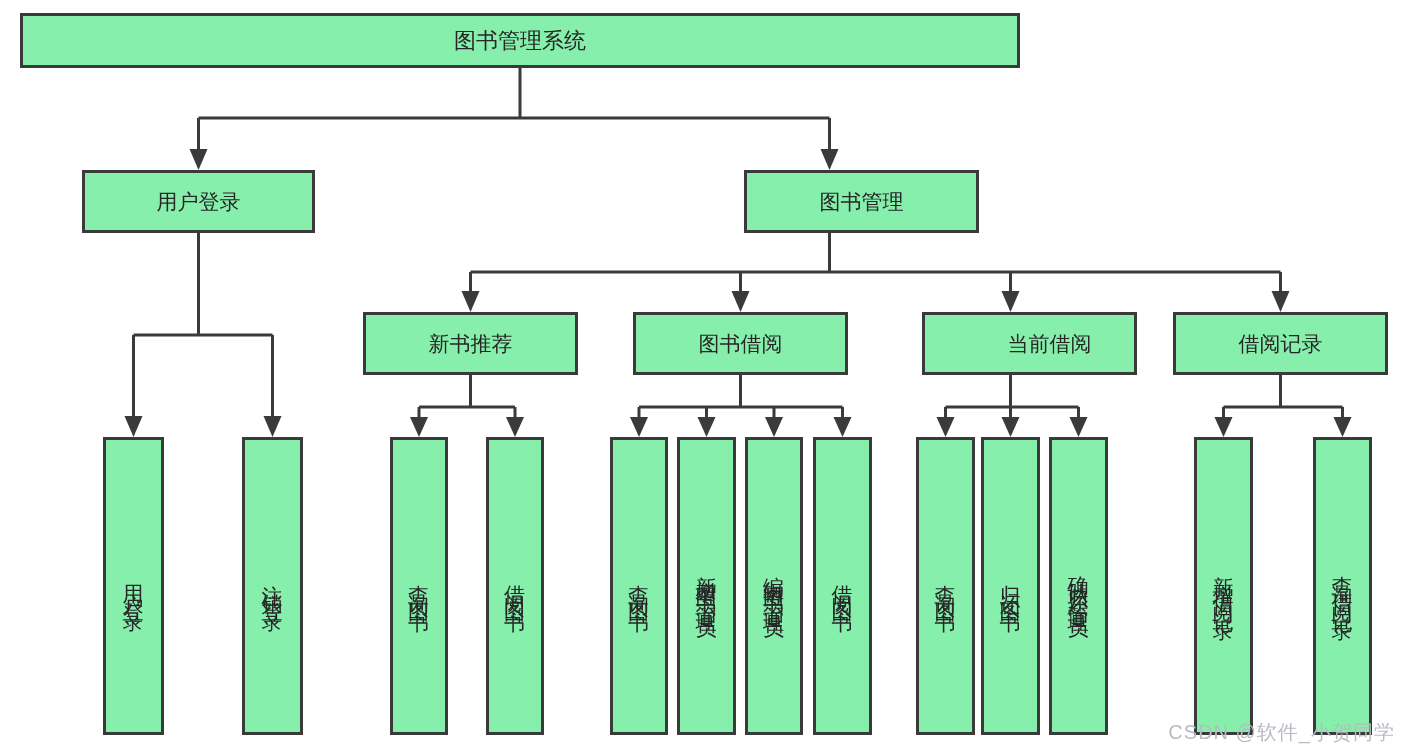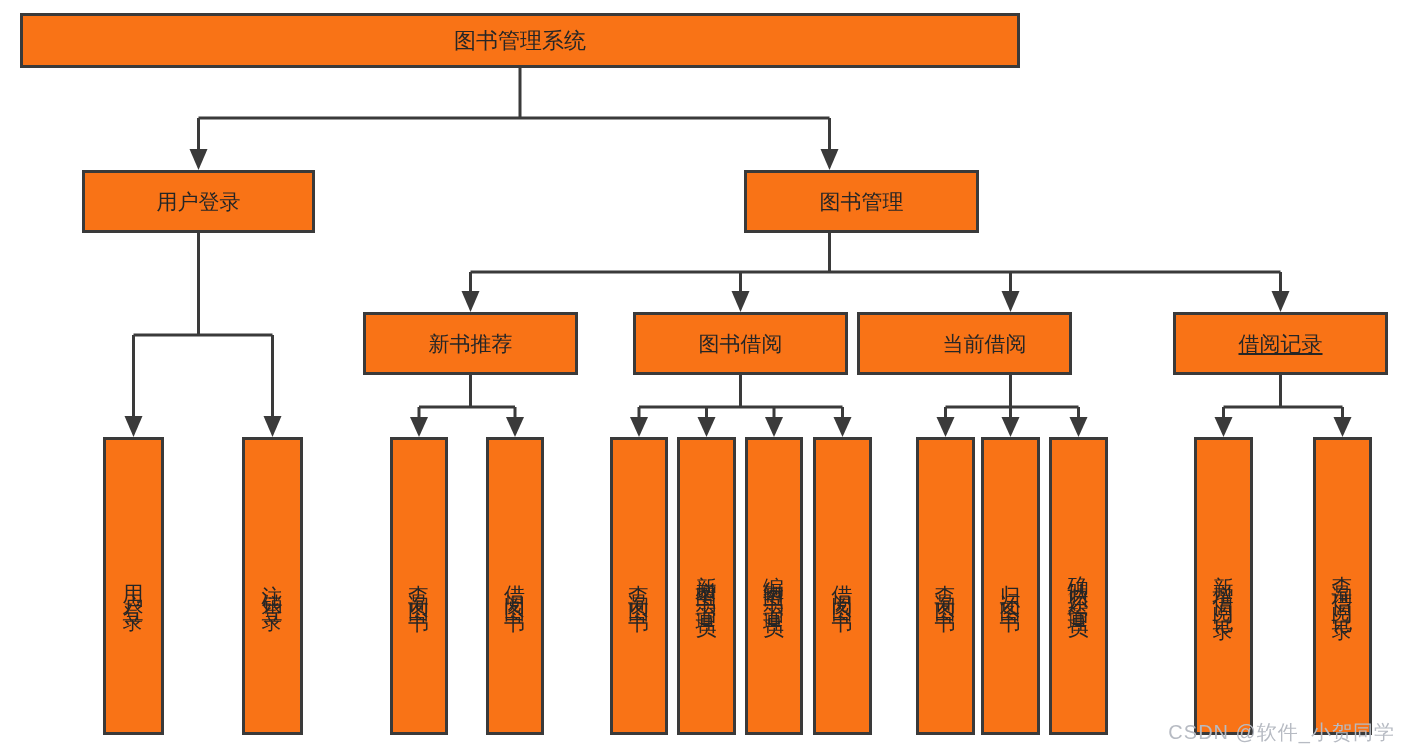--- a/index.html
+++ b/index.html
@@ -21,31 +21,31 @@
     position:absolute;left:0;top:0;width:1405px;height:747px;
     color:var(--line);
     pointer-events:none;
   }
   .connector-layer path{stroke:currentColor;stroke-width:3;fill:none;}
   .connector-layer polygon{fill:currentColor;stroke:none;}
   .box{
     position:absolute;
     box-sizing:border-box;
     border:3px solid var(--line);
-    background:#f97316;
+    background:#86efac;
     display:flex;align-items:center;justify-content:center;
     text-align:center;
     color:var(--text);
   }
   .root-box{left:20px;top:13px;width:1000px;height:55px;font-size:22px;}
   .l2{top:170px;height:63px;font-size:21px;}
   .l2a{left:82px;width:233px;}
   .l2b{left:744px;width:235px;}
   .l3{top:312px;height:63px;width:215px;font-size:21px;}
-  .l3a{left:363px;text-align:right;} .l3b{left:633px;} .l3c{left:857px;padding-left:40px;} .l3d{left:1173px;text-decoration:underline;}
+  .l3a{left:363px;text-align:right;} .l3b{left:633px;} .l3c{left:922px;padding-left:40px;} .l3d{left:1173px;}
   .leaf{
     top:437px;height:298px;
     font-size:21px;
     writing-mode:vertical-rl;
     text-orientation:mixed;
     letter-spacing:9px;
     line-height:1;
   }
   .a1{left:103px;width:61px;} .a2{left:242px;width:61px;}
   .b1{left:390px;width:58px;} .b2{left:486px;width:58px;}

